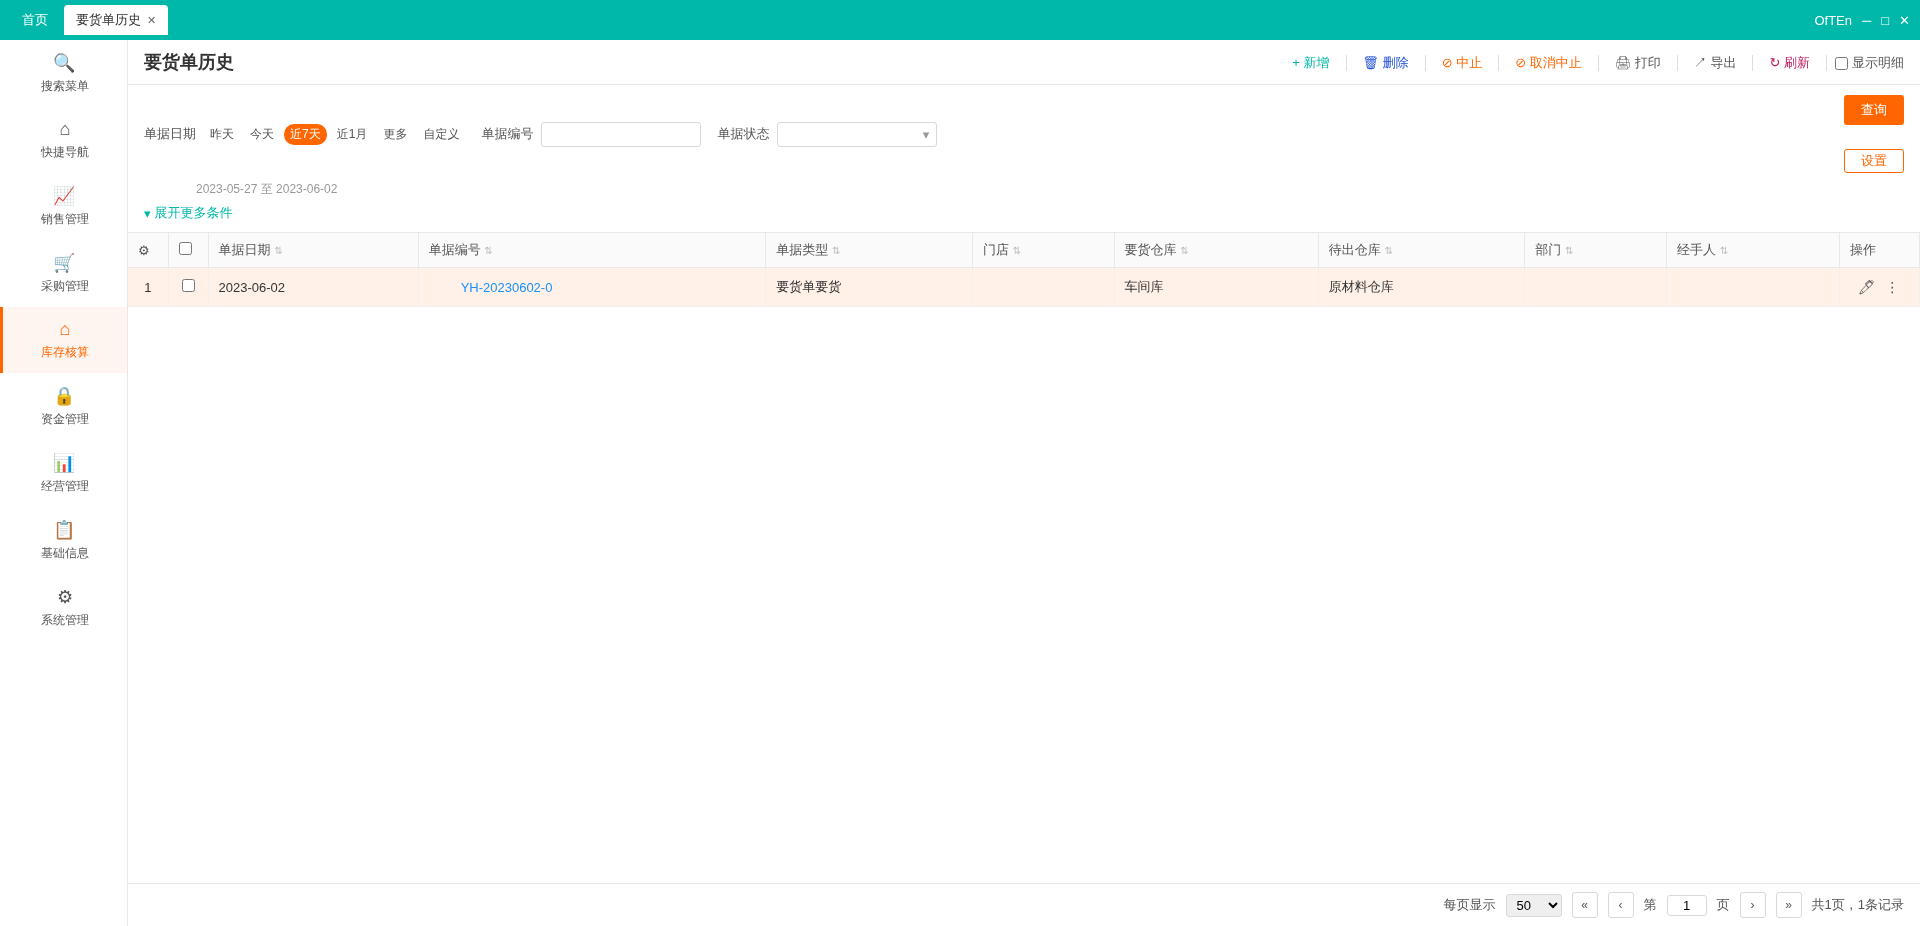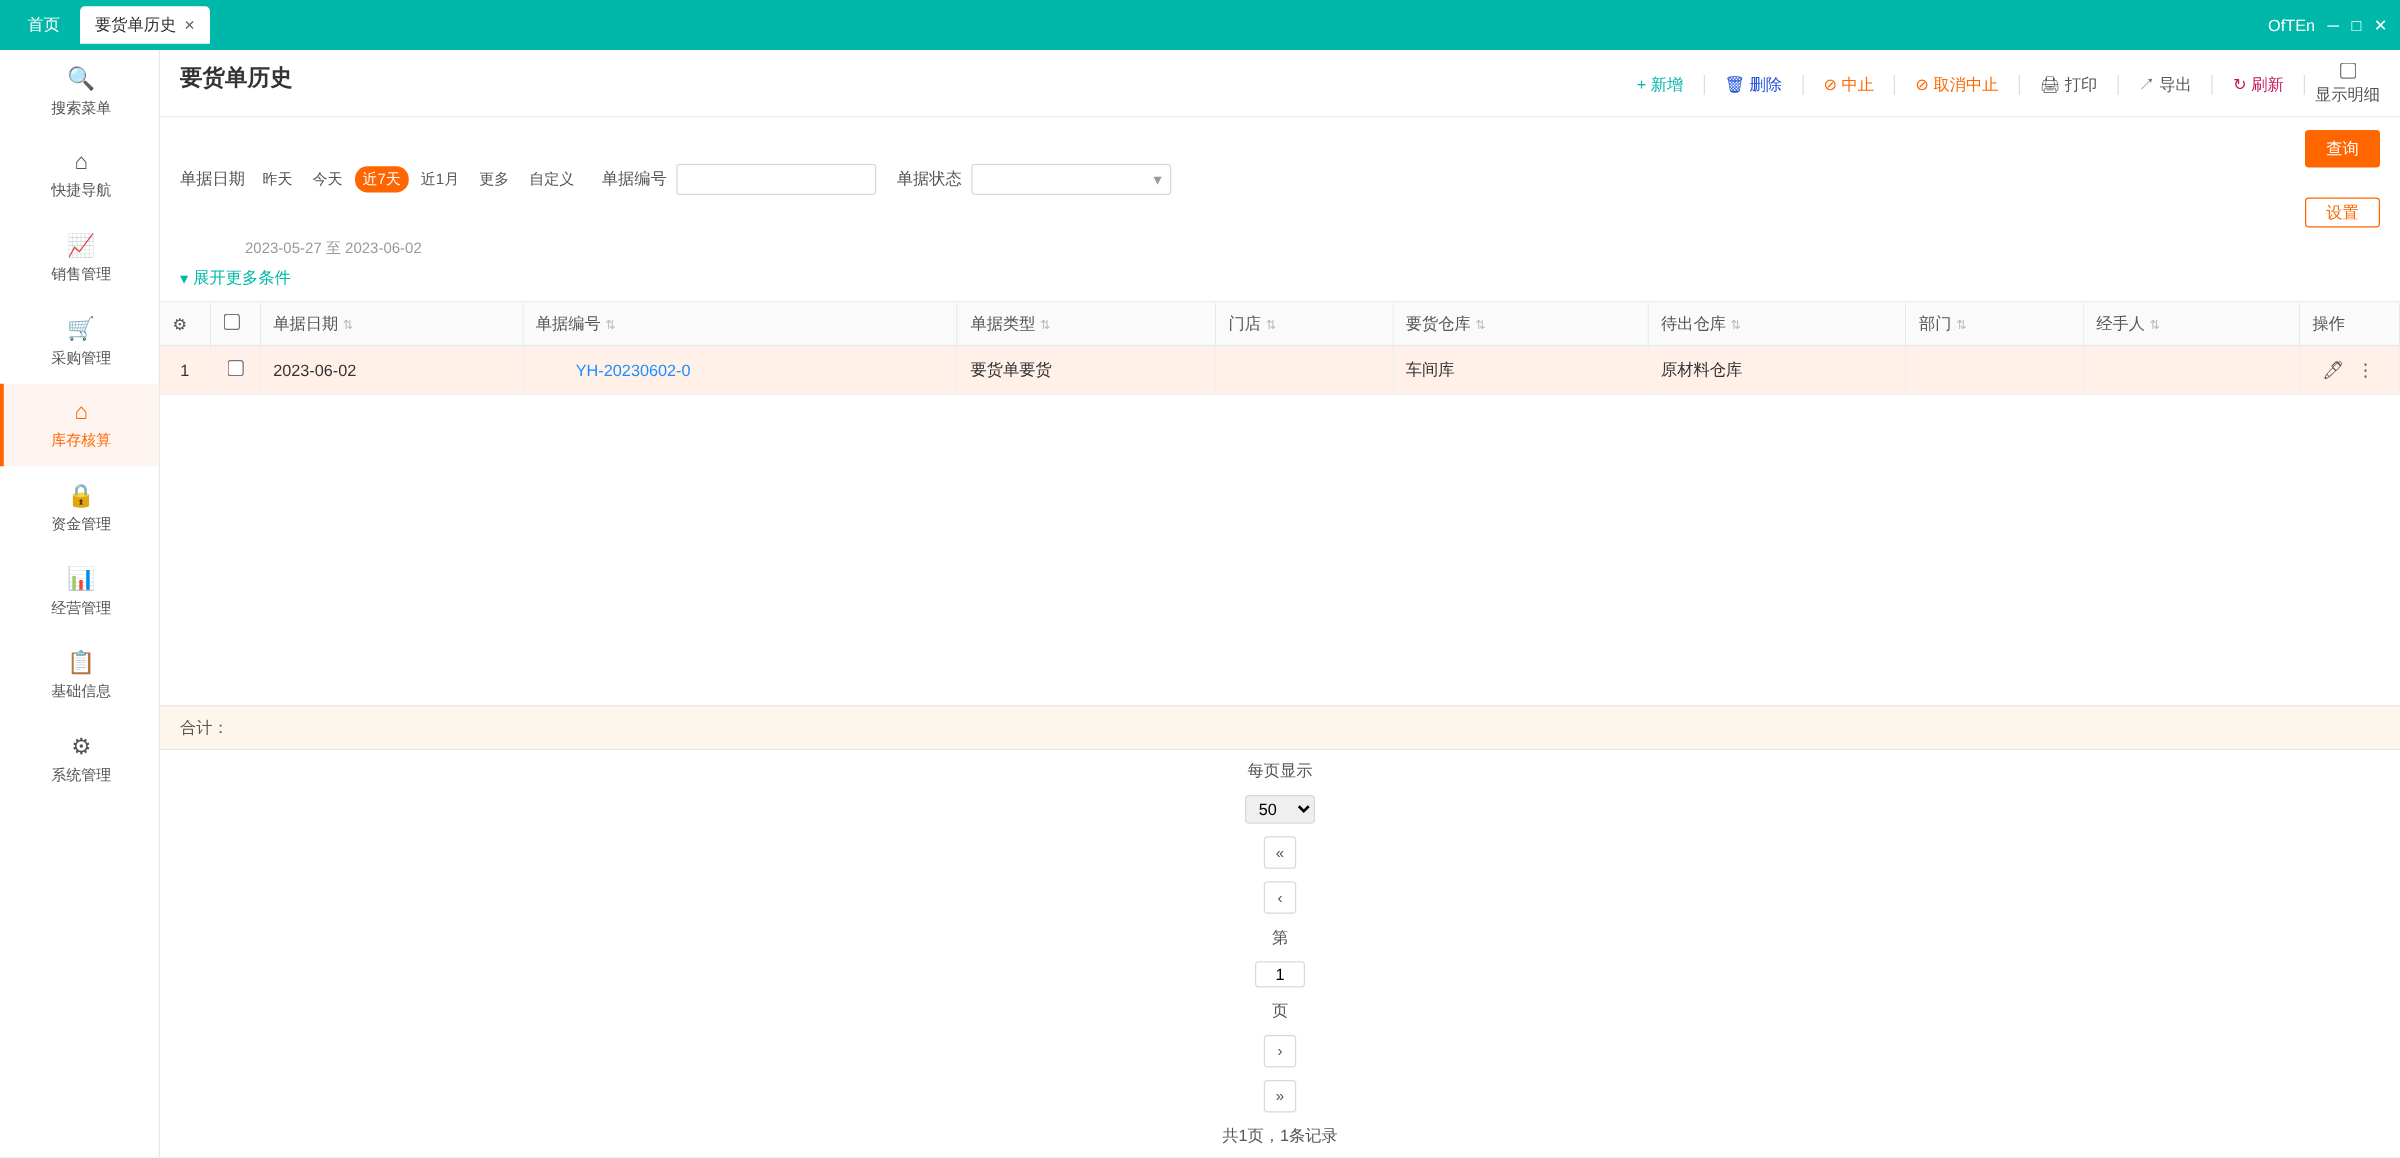--- a/index.html
+++ b/index.html
@@ -141,21 +141,20 @@
       font-size: 13px;
     }
 
     .show-detail-cb {
       display: flex;
       align-items: center;
       gap: 4px;
       font-size: 13px;
       color: #555;
       cursor: pointer;
-      flex-direction: column;
     }
 
     
     .filter-area {
       background: #fff;
       padding: 10px 16px;
       border-bottom: 1px solid #e8e8e8;
       flex-shrink: 0;
     }
     .filter-row {
@@ -285,25 +284,25 @@
       flex-shrink: 0;
     }
 
     
     .pagination-area {
       background: #fff;
       border-top: 1px solid #e8e8e8;
       padding: 8px 16px;
       display: flex;
       align-items: center;
+      justify-content: flex-end;
       gap: 10px;
       flex-shrink: 0;
       font-size: 13px;
       color: #555;
-      flex-direction: column;
     }
     .page-size-select {
       border: 1px solid #d9d9d9;
       border-radius: 3px;
       padding: 2px 6px;
       font-size: 13px;
       outline: none;
     }
     .page-btn {
       width: 26px;
@@ -527,23 +526,20 @@
             <td></td>
             <td class="op-col">
               <span class="op-icon-btn" title="编辑">🖊</span>
               <span class="op-icon-btn" title="更多">⋮</span>
             </td>
           </tr>
         </tbody>
       </table>
     </div>
 
-    <div class="table-footer">
-      <span>合计：</span>
-    </div>
 
     <div class="pagination-area">
       <span>每页显示</span>
       <select class="page-size-select">
         <option value="10">10</option>
         <option value="20">20</option>
         <option value="50" selected="">50</option>
         <option value="100">100</option>
       </select>
       <button class="page-btn">«</button>

